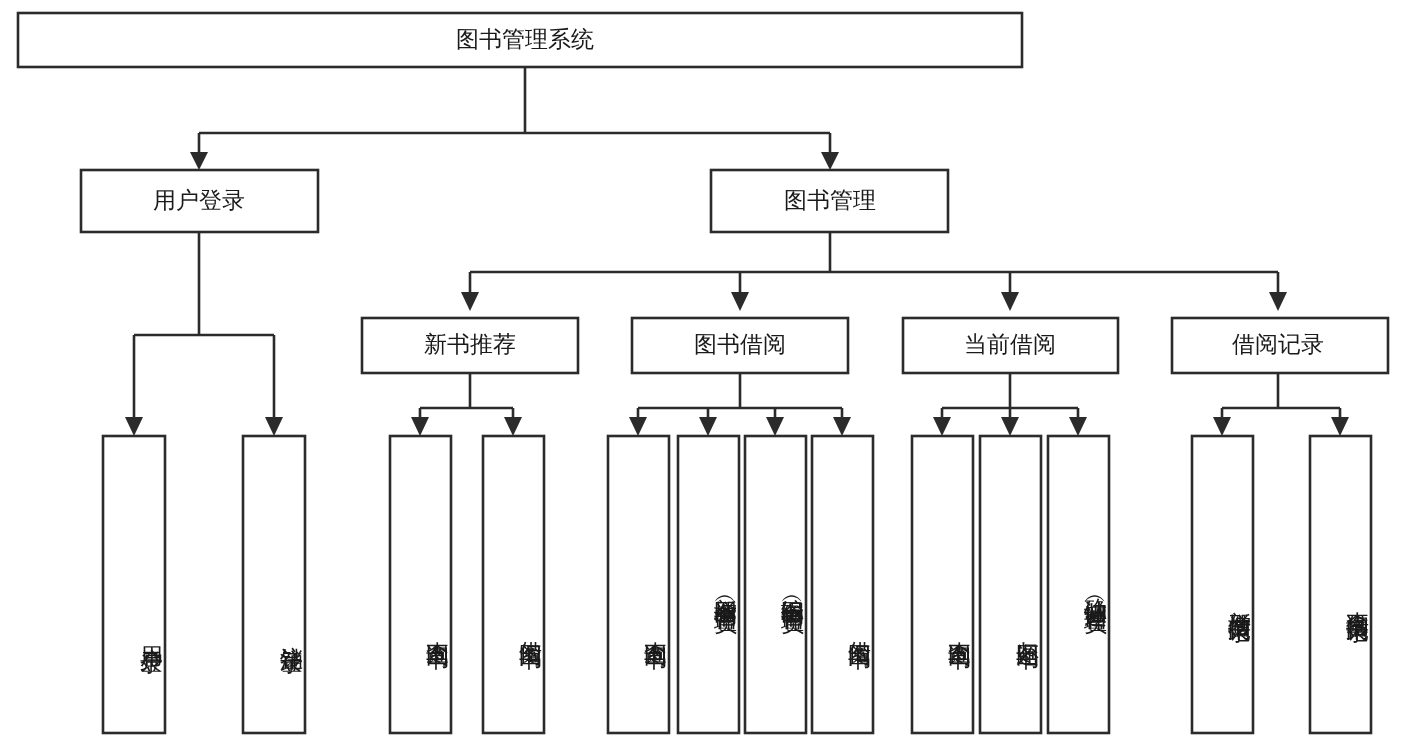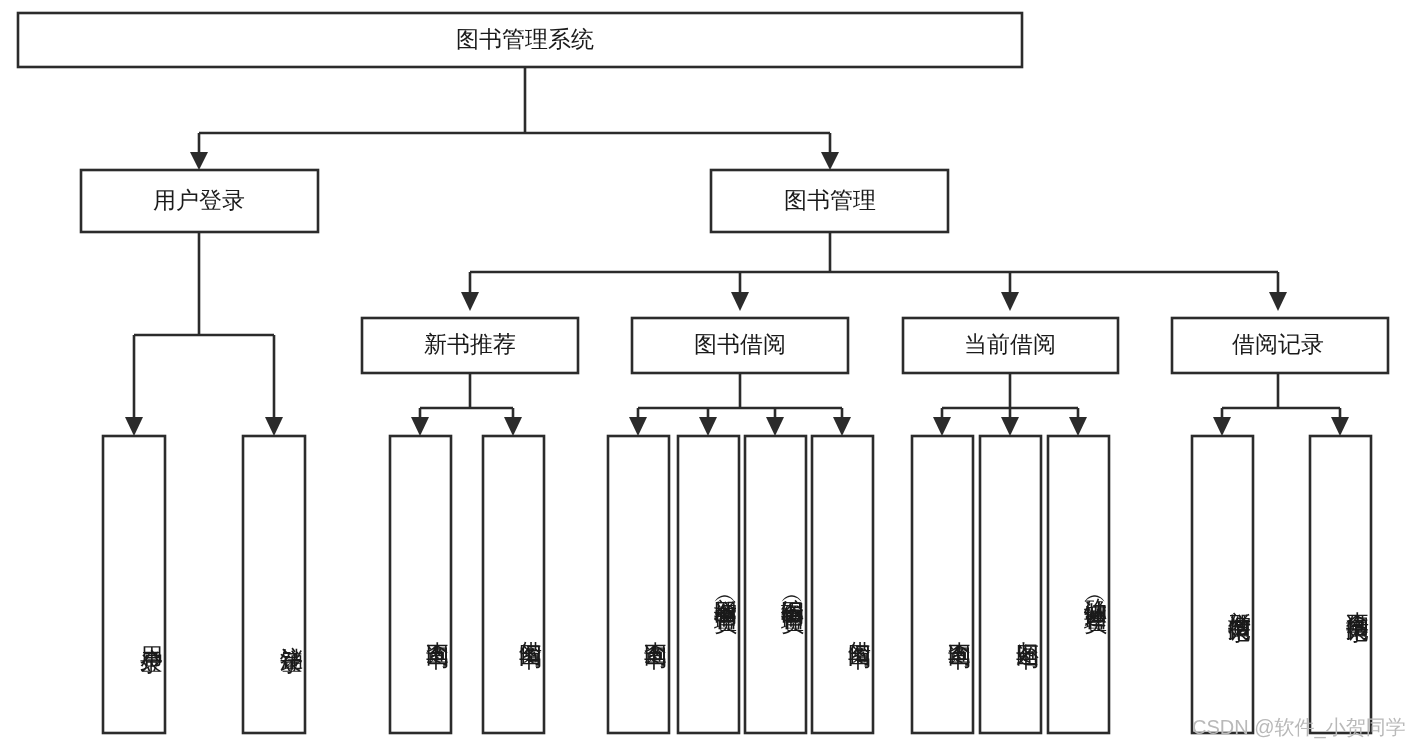--- a/index.html
+++ b/index.html
@@ -208,15 +208,14 @@
   <div class="node-label-v" style="left:745px; top:436px; width:61px; height:297px; padding-top:8px; box-sizing:border-box;">编辑图书（管理员）</div>
   <div class="node-label-v" style="left:812px; top:436px; width:61px; height:297px; padding-top:85px; box-sizing:border-box;">借阅图书</div>
 
   <div class="node-label-v" style="left:912px; top:436px; width:61px; height:297px; padding-top:85px; box-sizing:border-box;">查询图书</div>
   <div class="node-label-v" style="left:980px; top:436px; width:61px; height:297px; padding-top:85px; box-sizing:border-box;">归还图书</div>
   <div class="node-label-v" style="left:1048px; top:436px; width:61px; height:297px; padding-top:8px; box-sizing:border-box;">确认归还（管理员）</div>
 
   <div class="node-label-v" style="left:1192px; top:436px; width:61px; height:297px; padding-top:28px; box-sizing:border-box;">新增借阅记录</div>
   <div class="node-label-v" style="left:1310px; top:436px; width:61px; height:297px; padding-top:28px; box-sizing:border-box;">查询借阅记录</div>
 
-  <div class="watermark" style="left:1192px; top:714px;">CSDN @软件_小贺同学</div>
 
 </div>
 
 </body></html>

